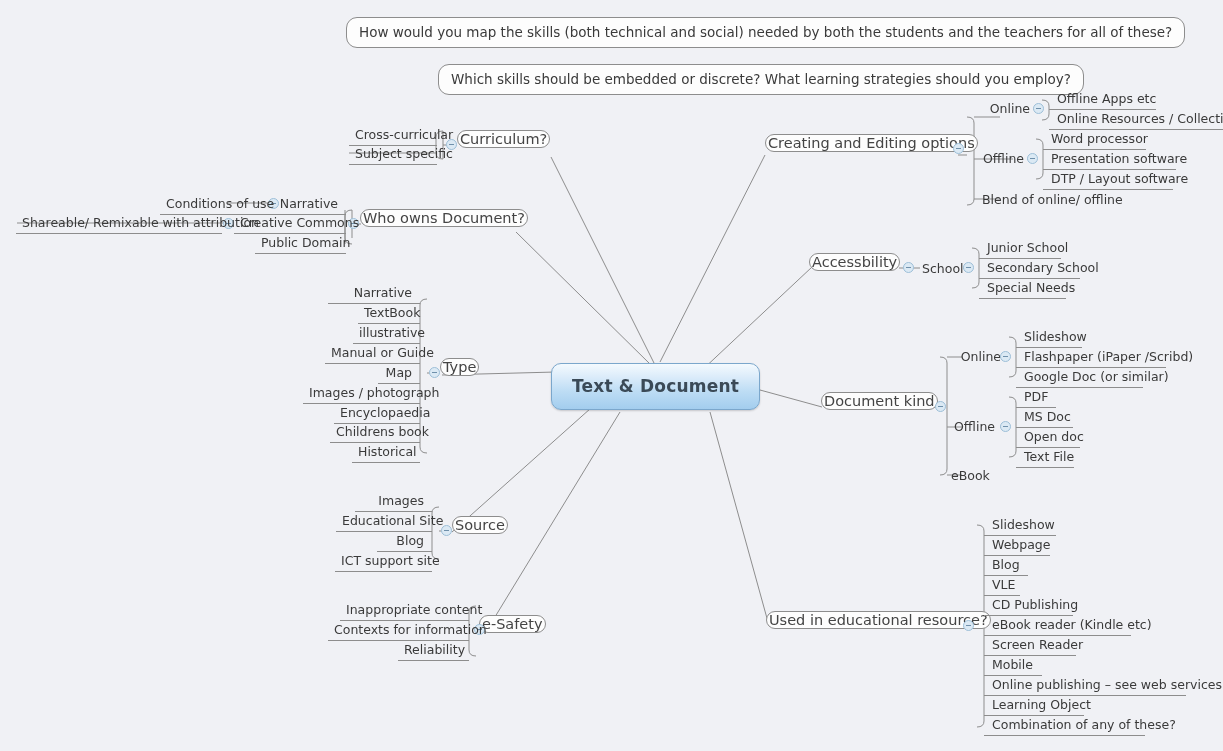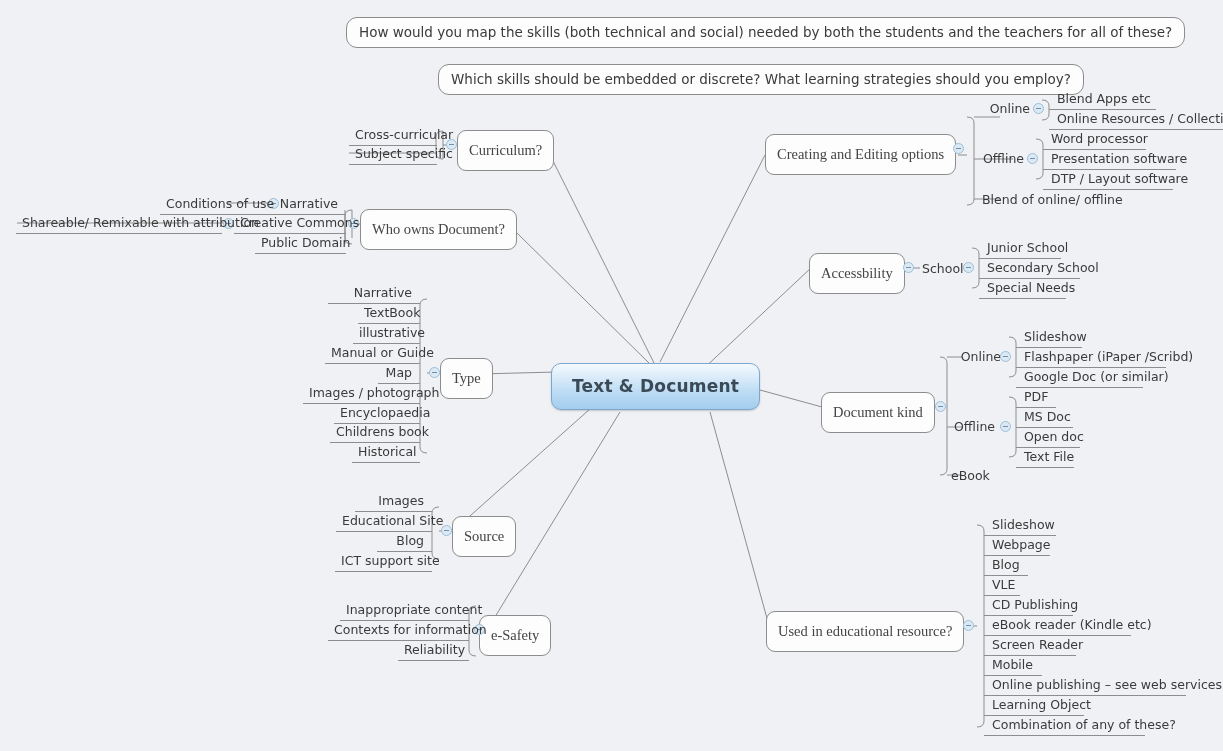--- a/index.html
+++ b/index.html
@@ -26,24 +26,23 @@
     line-height:1;
   }
   .qnode{
     font-size:13.5px;
     padding:0 12px;
     height:30px;
     border-radius:11px;
   }
   .bnode{
     font-size:14.5px;
-    padding:0 11px;
-    height:41px;
+    padding:0 2px;
+    height:18px;
     color:#444;
-    font-family:Liberation Serif, serif;
   }
   .root{
     border:1px solid #7ba7cc;
     border-radius:10px;
     background:linear-gradient(to bottom,#f4fafe 0%,#dcecfa 28%,#bcdcf4 62%,#a3cdee 100%);
     font-size:17px;
     font-weight:bold;
     color:#3b4a57;
     letter-spacing:.2px;
     box-shadow:0 1px 2px rgba(0,0,0,.18);
@@ -206,21 +205,21 @@
   <span class="tog" style="left:474px;top:624px;"></span>
   <div class="leaf l" style="left:340px;top:601px;width:129px;">Inappropriate content</div>
   <div class="leaf l" style="left:328px;top:621px;width:141px;">Contexts for information</div>
   <div class="leaf l" style="left:398px;top:641px;width:71px;">Reliability</div>
 
   <div class="bnode" style="left:765px;top:134px;">Creating and Editing options</div>
   <span class="tog" style="left:953px;top:143px;"></span>
 
   <div class="mid l" style="left:984px;top:100px;width:46px;">Online</div>
   <span class="tog" style="left:1033px;top:103px;"></span>
-  <div class="leaf r" style="left:1049px;top:90px;width:107px;">Blend Apps etc</div>
+  <div class="leaf r" style="left:1049px;top:90px;width:107px;">Offline Apps etc</div>
   <div class="leaf r" style="left:1049px;top:110px;width:174px;">Online Resources / Collections</div>
 
   <div class="mid l" style="left:978px;top:150px;width:46px;">Offline</div>
   <span class="tog" style="left:1027px;top:153px;"></span>
   <div class="leaf r" style="left:1043px;top:130px;width:103px;">Word processor</div>
   <div class="leaf r" style="left:1043px;top:150px;width:133px;">Presentation software</div>
   <div class="leaf r" style="left:1043px;top:170px;width:130px;">DTP / Layout software</div>
 
   <div class="mid" style="left:982px;top:191px;">Blend of online/ offline</div>
 

